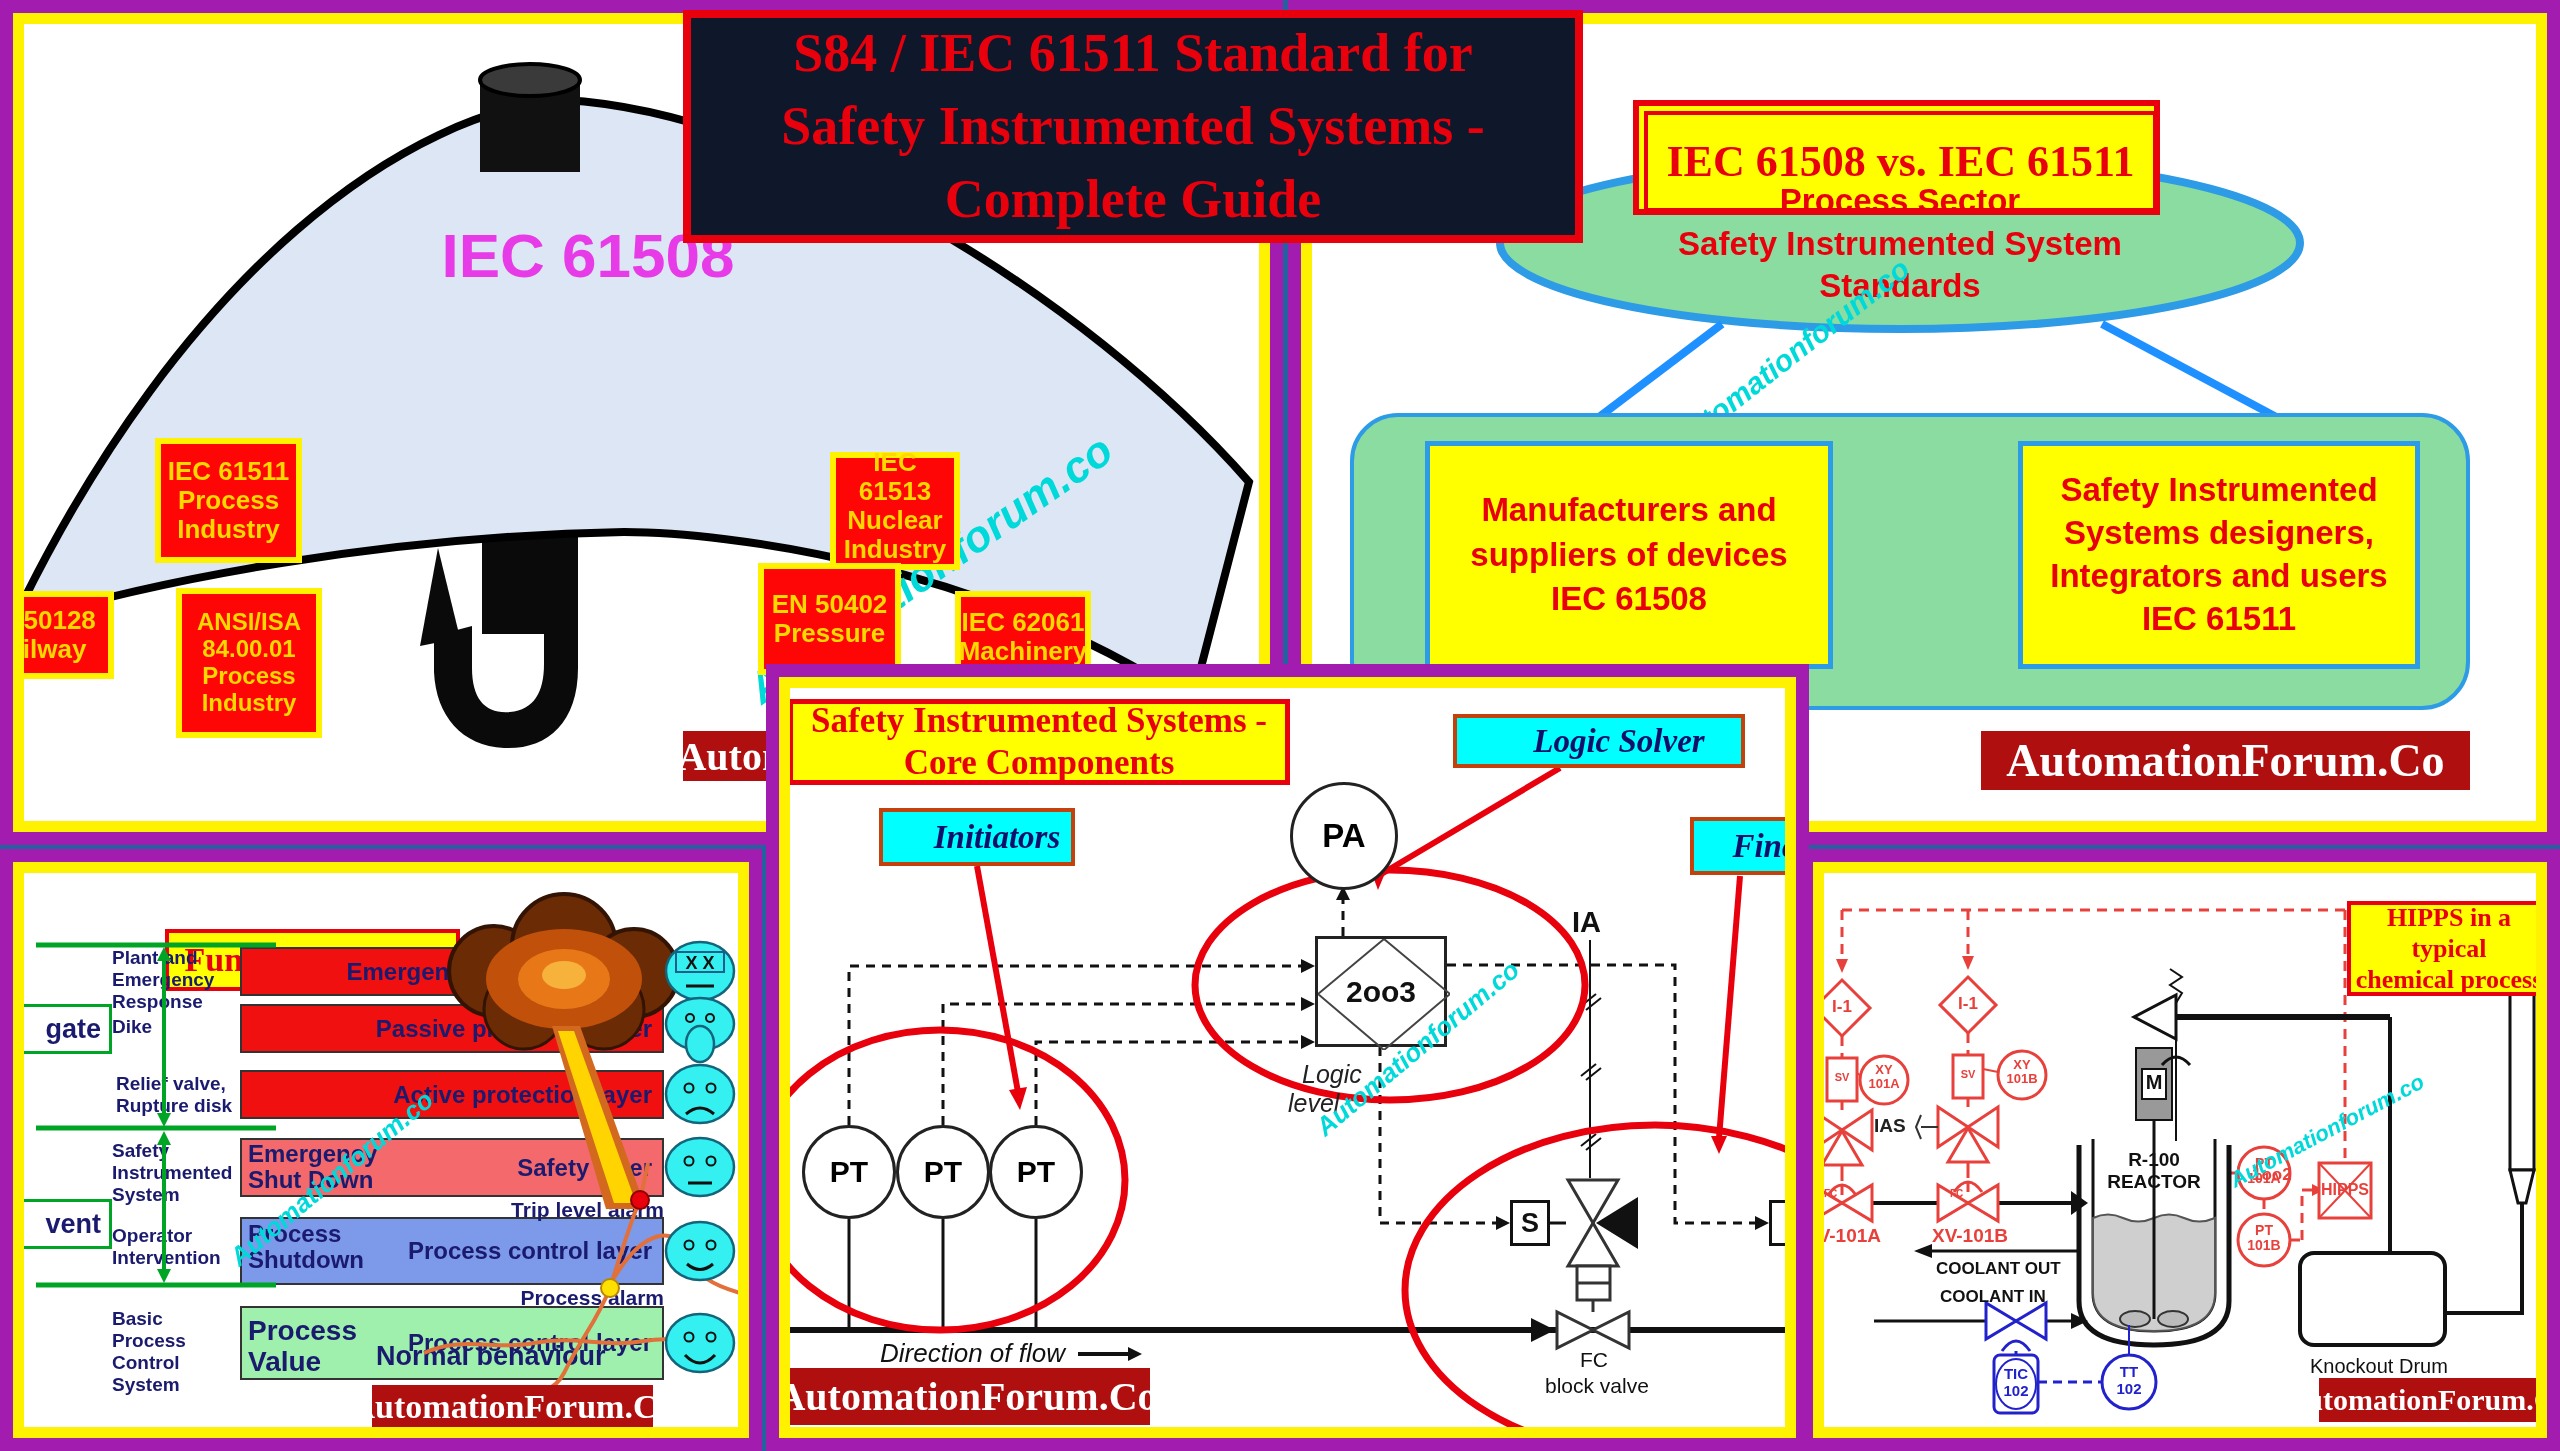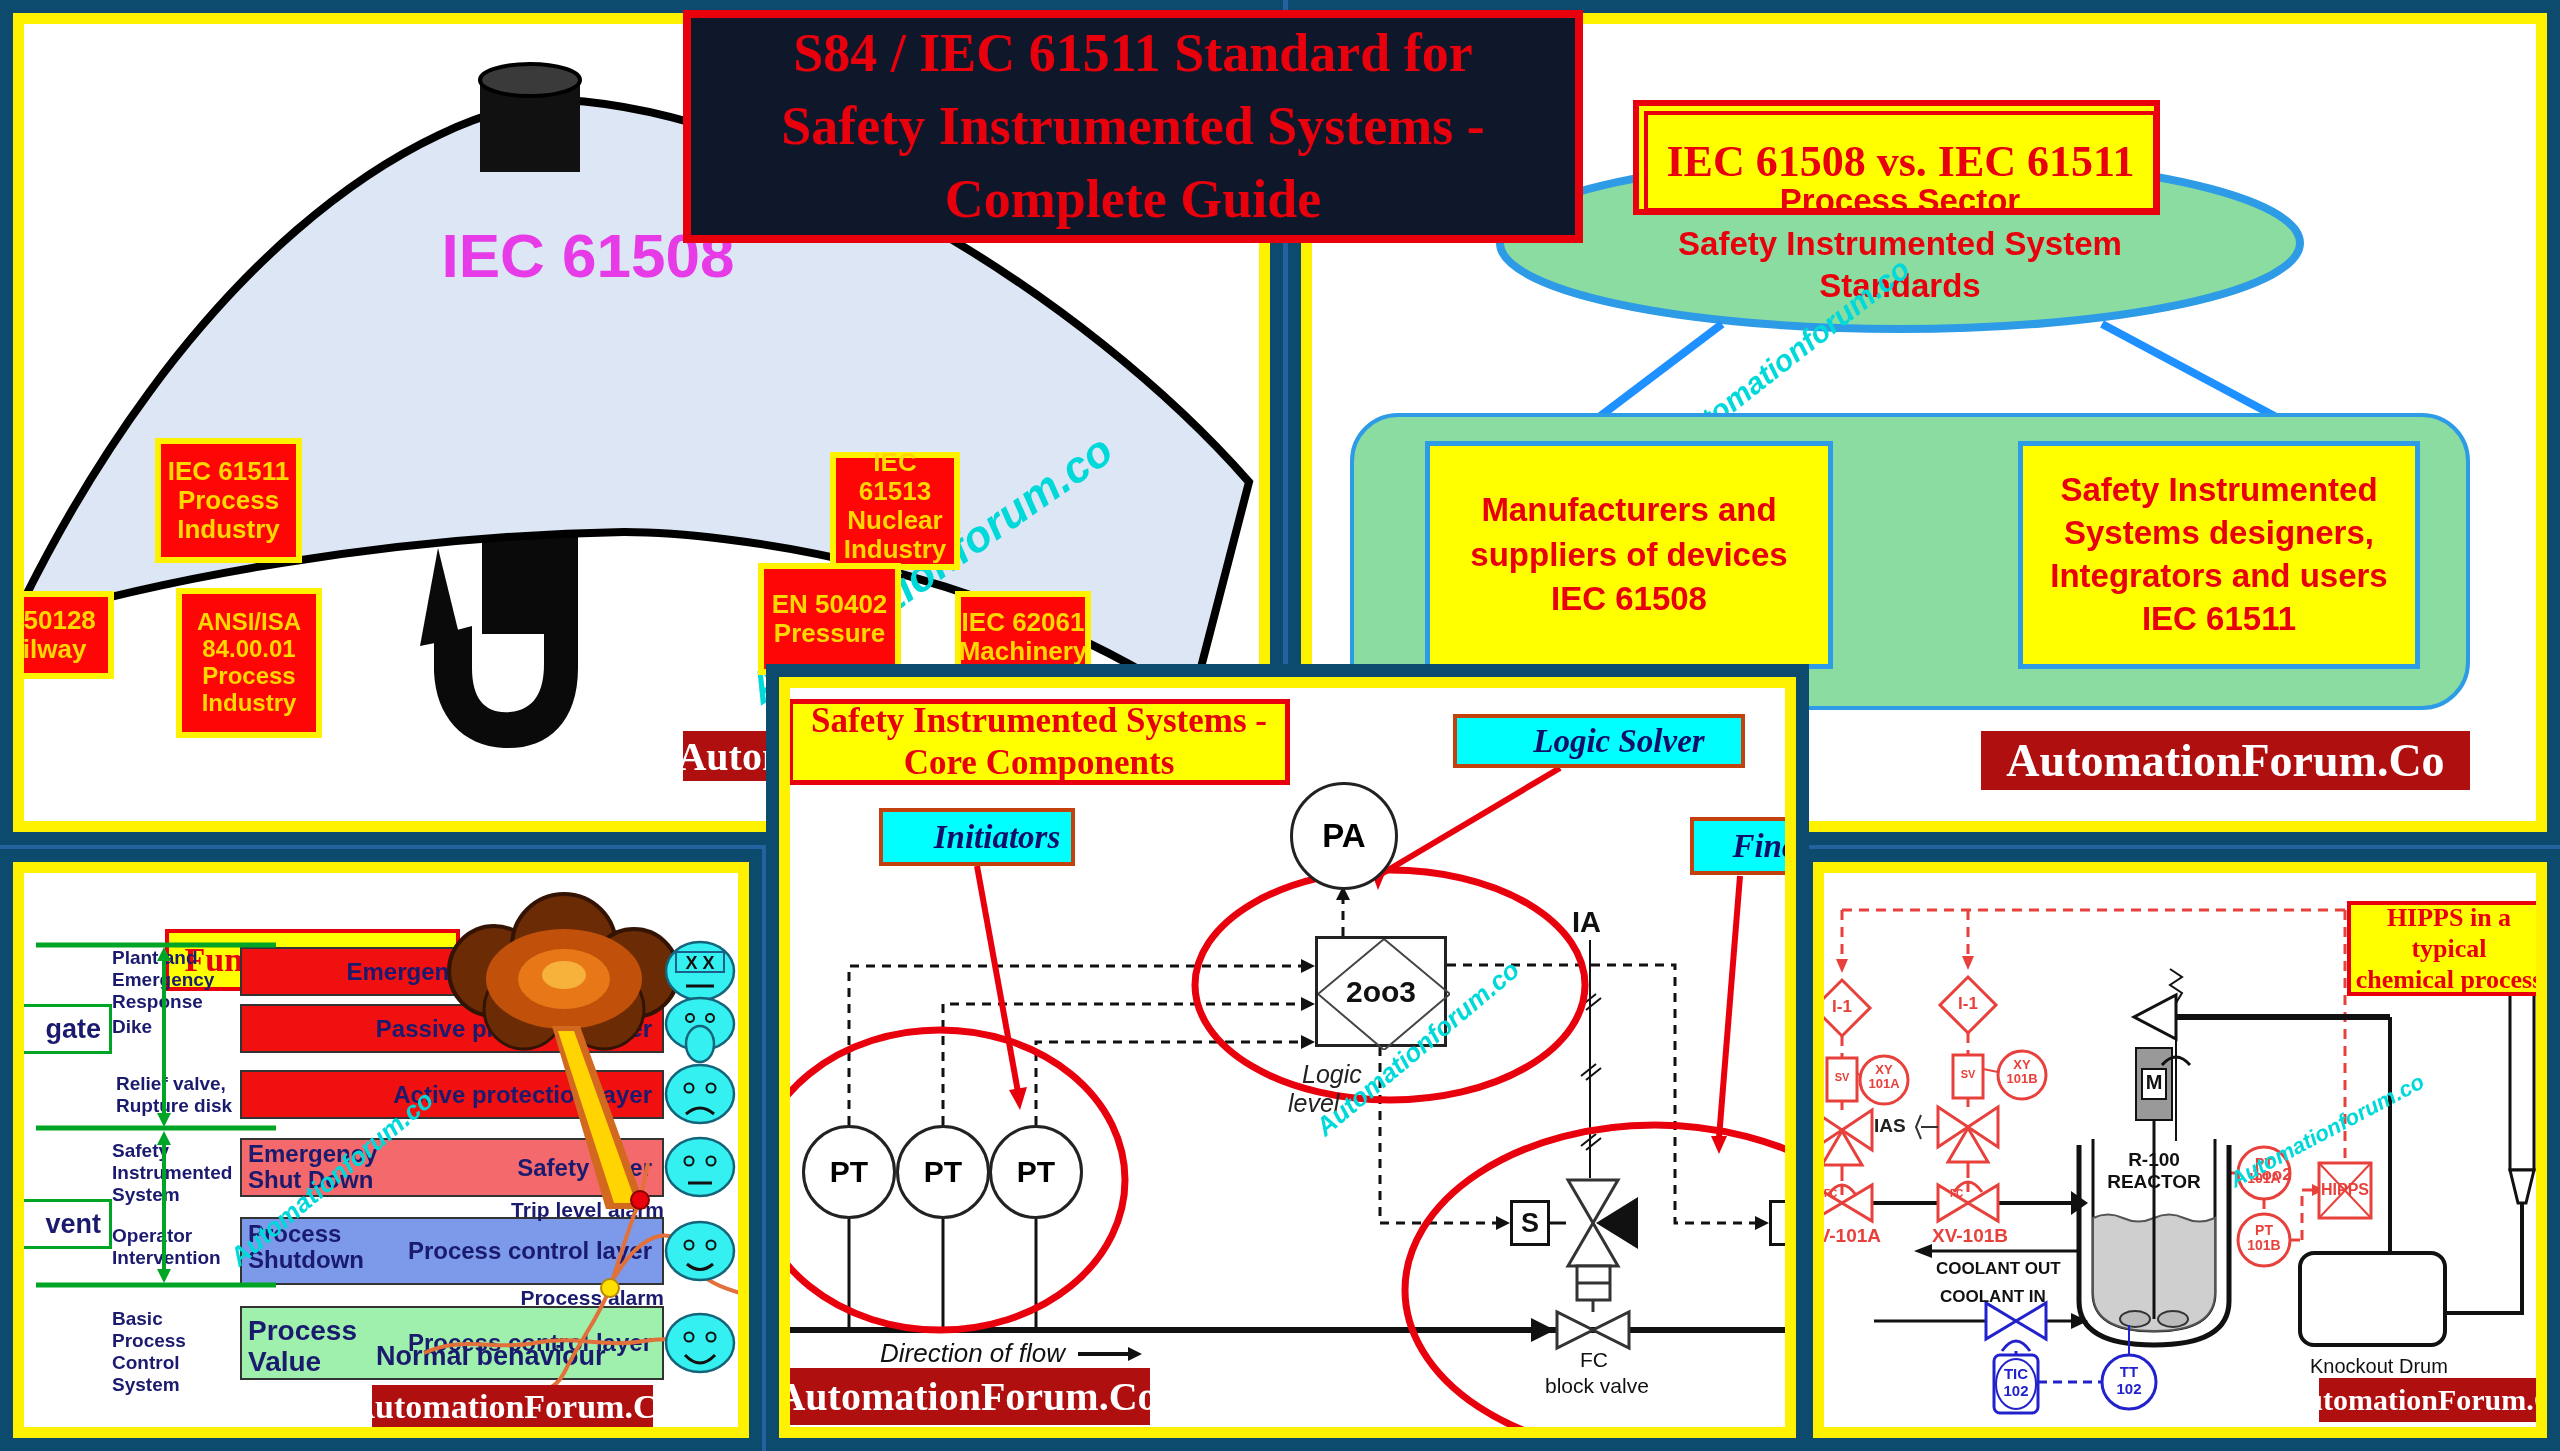--- a/index.html
+++ b/index.html
@@ -1,17 +1,17 @@
 <!DOCTYPE html>
 <html><head>
 <meta charset="utf-8">
 <style>
   html,body{margin:0;padding:0;width:2560px;height:1451px;overflow:hidden;
     background:#24629F;font-family:"Liberation Sans",sans-serif;}
-  .panel{position:absolute;background:#0c4a6e;padding:13px;box-sizing:border-box;}
+  .panel{position:absolute;background:#a21caf;padding:13px;box-sizing:border-box;}
   .pin{position:relative;width:100%;height:100%;background:#fff;border:11px solid #FFF200;
     overflow:hidden;box-sizing:border-box;}
   .abs{position:absolute;box-sizing:border-box;}
   .ctr{display:flex;flex-direction:column;align-items:center;justify-content:center;text-align:center;}
   .redbox{background:#FF0606;border:6px solid #FFF200;color:#FFD800;
     font:bold 26px/1.12 "Liberation Sans",sans-serif;}
   .cyanbox{background:#00FFFF;border:4px solid #c2410c;color:#10106B;
     font:italic bold 33px "Liberation Serif",serif;padding-left:40px;}
   .banner{background:#B00F10;color:#fff;font:bold 40px "Liberation Serif",serif;
     display:flex;align-items:center;justify-content:center;white-space:nowrap;}

